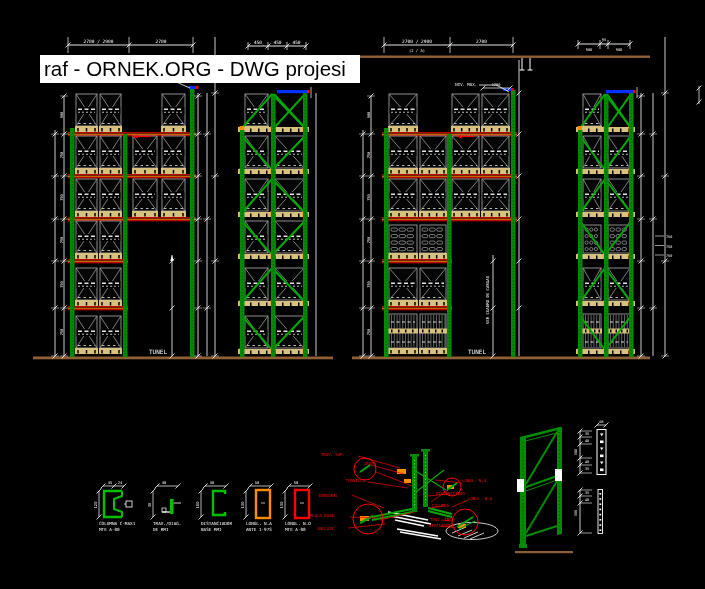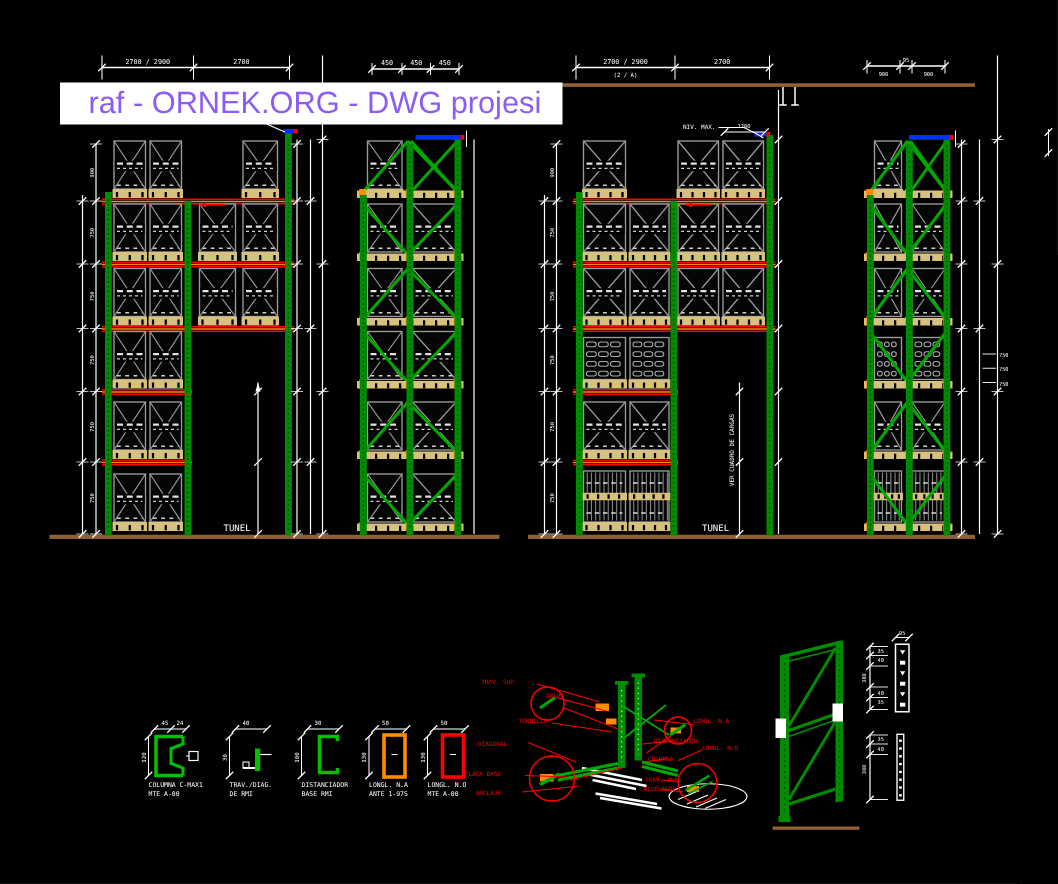--- a/index.html
+++ b/index.html
@@ -1,22 +1,22 @@
 <!DOCTYPE html>
 <html><head>
 <meta charset="utf-8">
 <style>
   html,body{margin:0;padding:0;background:#222;}
   .stage{position:relative;width:705px;height:589px;background:#000;overflow:hidden;
          font-family:"Liberation Sans",sans-serif;}
   .stage svg{position:absolute;left:0;top:0;}
   svg text{font-family:"DejaVu Sans Mono",monospace;}
   .title-overlay{position:absolute;left:40px;top:55px;width:316px;height:28px;
-                 background:#ffffff;color:#8b5cf6;font-size:20.5px;line-height:28px;
-                 white-space:nowrap;overflow:hidden;padding-left:19px;z-index:5;
+                 background:#ffffff;color:#000000;font-size:20.5px;line-height:28px;
+                 white-space:nowrap;overflow:hidden;padding-left:4px;z-index:5;
                  font-family:"Liberation Sans",sans-serif;}
 </style>
 </head>
 <body>
 
 <div class="stage">
   <div class="title-overlay">
     <span>raf - ORNEK.ORG - DWG projesi</span>
   </div>
   <svg id="cad" width="705" height="589" viewBox="0 0 705 589">

